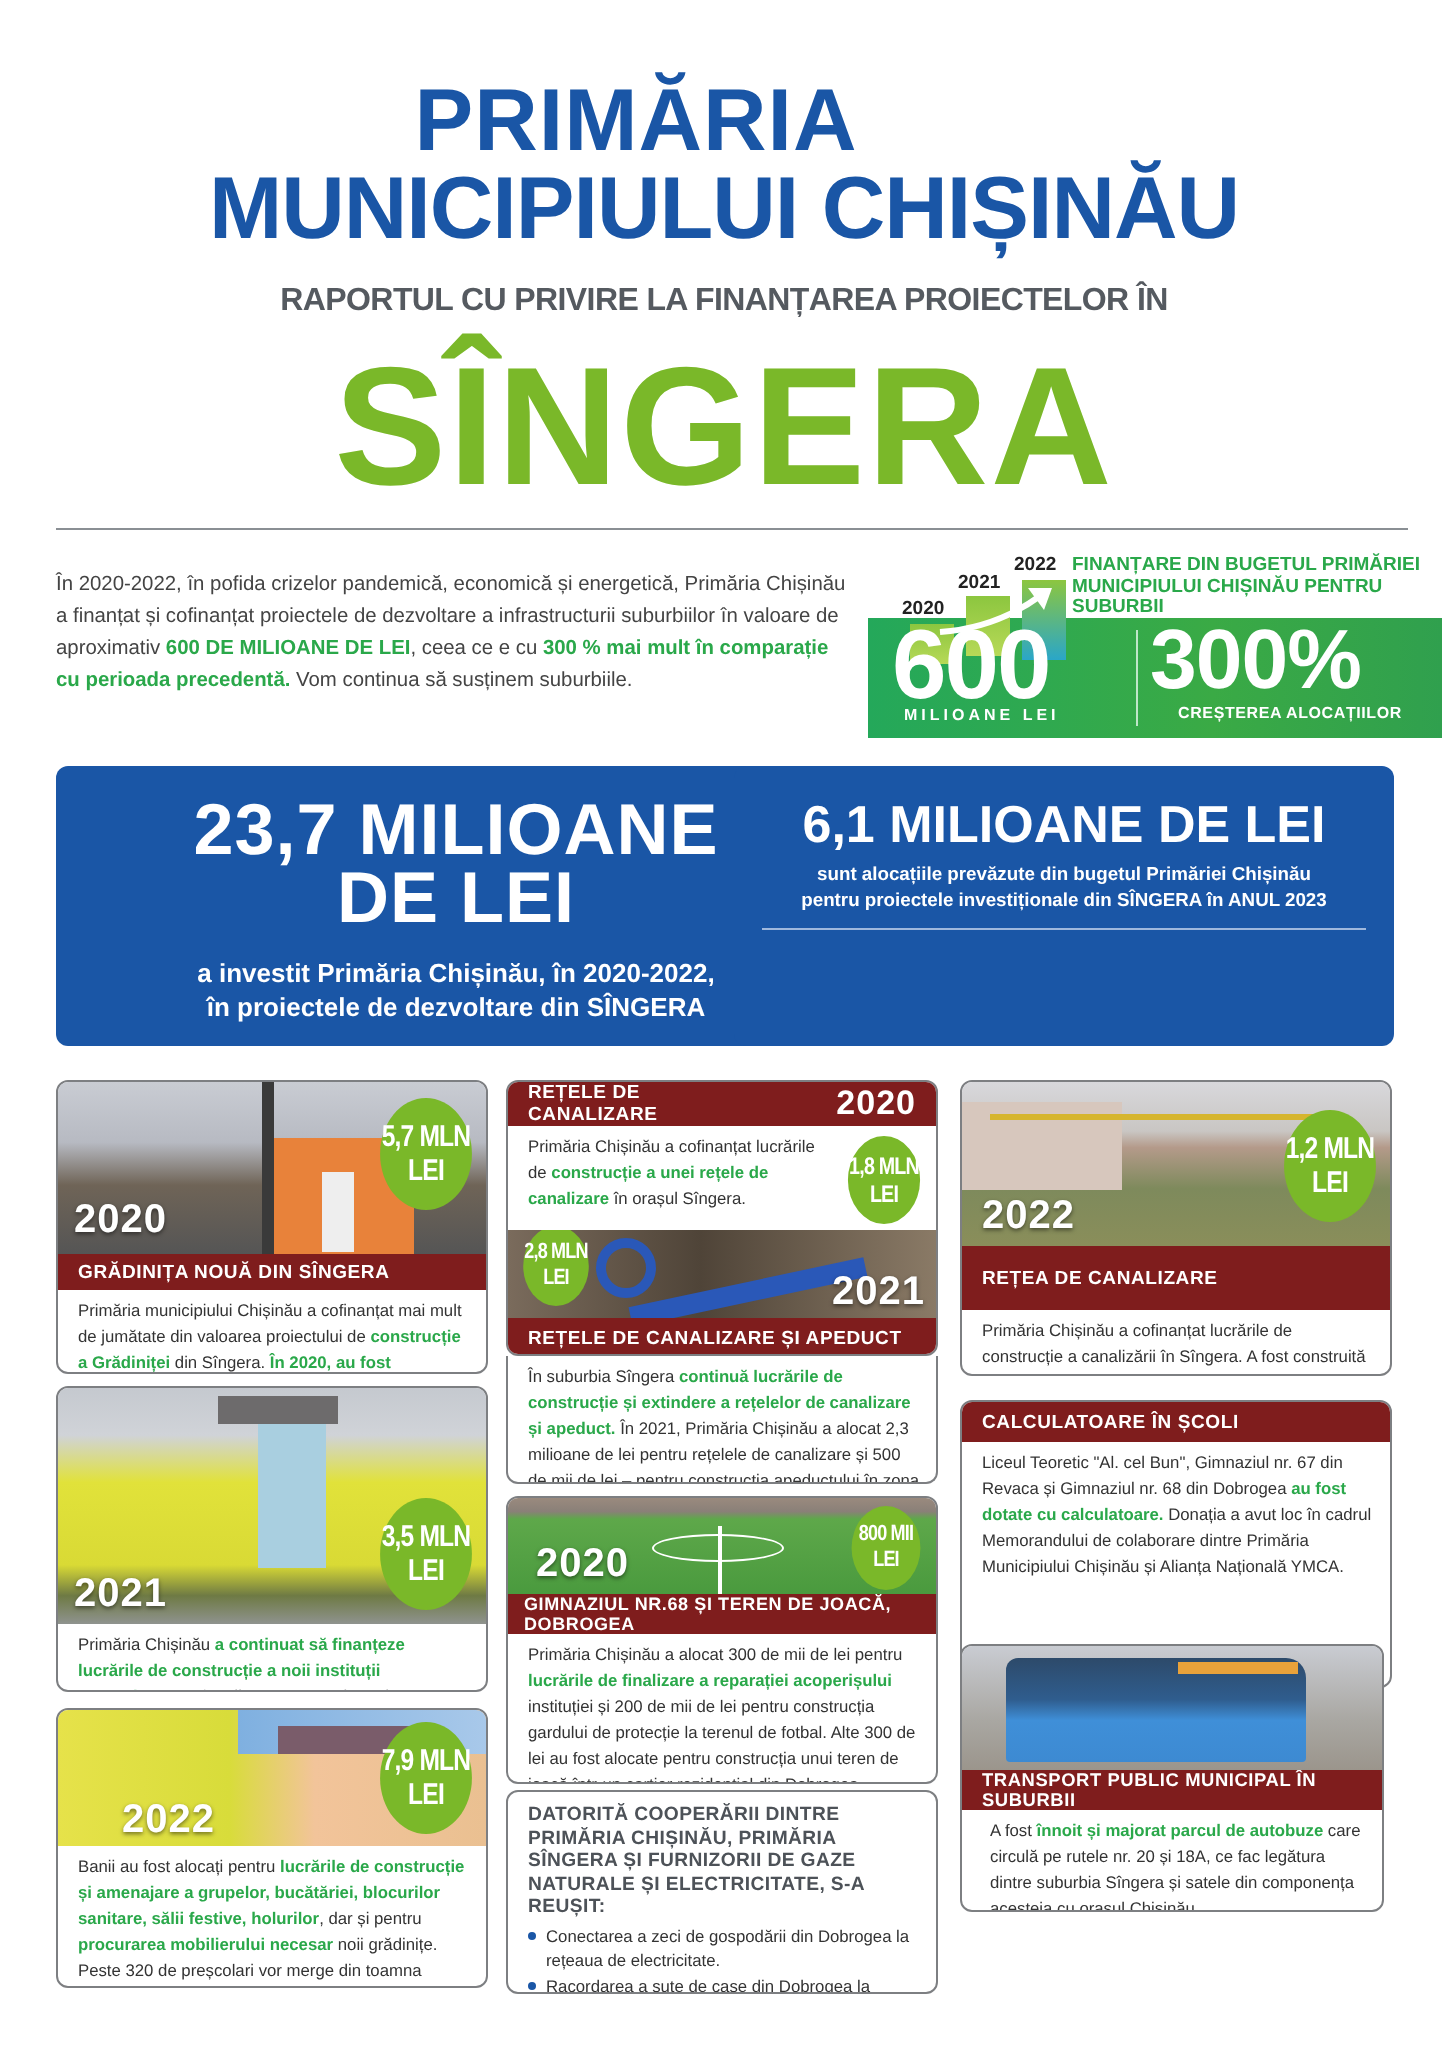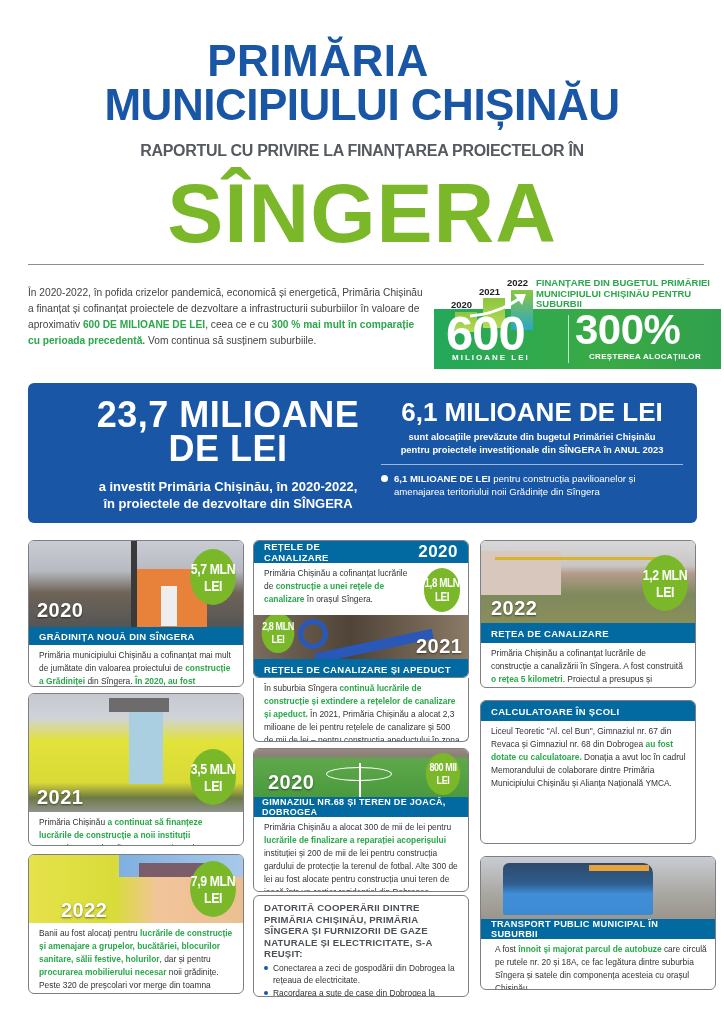--- a/index.html
+++ b/index.html
@@ -36,21 +36,21 @@
 .b2 .hr{margin:8px 14px 0 14px;height:1px;background:#9fb8dd}
 .b2 .bul{text-align:left;font-size:9.6px;line-height:13px;margin:7px 14px 0 14px;padding-left:13px;position:relative}
 .b2 .bul:before{content:"";position:absolute;left:0;top:3px;width:7px;height:7px;border-radius:50%;background:#fff}
 .b2 .bul b{font-weight:700}
 
 .card{border:1px solid #7d7f82;border-radius:6px;overflow:hidden;background:#fff}
 .photo{position:relative;overflow:hidden}
 .yearlbl{position:absolute;color:#fff;font-weight:700;font-size:20px;letter-spacing:0.5px;text-shadow:0 1px 2px rgba(0,0,0,.5)}
 .badge{position:absolute;border-radius:50%;background:#7ab829;color:#fff;font-family:"Liberation Sans",sans-serif;font-weight:700;text-align:center;display:flex;flex-direction:column;justify-content:center;line-height:17px;font-size:15px;letter-spacing:-0.5px;transform:scaleX(0.82)}
 .badge.sm{font-size:11px;line-height:13px}
-.bar-dark{background:#0369a1;color:#fff;font-weight:700;font-size:9.5px;letter-spacing:0.3px;padding:0 10px;display:flex;align-items:center}
+.bar-dark{background:#7f1d1d;color:#fff;font-weight:700;font-size:9.5px;letter-spacing:0.3px;padding:0 10px;display:flex;align-items:center}
 .txt{font-size:8.4px;line-height:13px;color:#333;padding:4px 8px 4px 10px}
 .txt .g{color:#2aa84a;font-weight:700}
 </style>
 </head>
 <body>
 
 <div class="abs t1">PRIMĂRIA</div>
 <div class="abs t2">MUNICIPIULUI CHIȘINĂU</div>
 <div class="abs t3">RAPORTUL CU PRIVIRE LA FINANȚAREA PROIECTELOR ÎN</div>
 <div class="abs t4">SÎNGERA</div>
@@ -85,21 +85,20 @@
     </div>
   <div class="s">
       <div>a investit Primăria Chișinău, în 2020-2022,</div>
       <div>în proiectele de dezvoltare din SÎNGERA</div>
     </div>
 </div>
 <div class="abs bluebox b2">
   <div class="n">6,1 MILIOANE DE LEI</div>
   <div class="s" style="padding:0 30px">sunt alocațiile prevăzute din bugetul Primăriei Chișinău pentru proiectele investiționale din SÎNGERA în ANUL 2023</div>
   <div class="hr"></div>
-  <div class="bul"><b>6,1 MILIOANE DE LEI</b><span> pentru construcția pavilioanelor și amenajarea teritoriului noii Grădinițe din Sîngera</span></div>
 </div>
 
 <div class="abs card" style="left:28px;top:540px;width:216px;height:147px">
   <div class="photo" style="height:86px;background:linear-gradient(180deg,#c9ccd3 0%,#b7bac2 35%,#6f6457 60%,#555 100%)">
     <div style="position:absolute;left:108px;top:28px;width:70px;height:58px;background:#e8823a"></div>
     <div style="position:absolute;left:132px;top:45px;width:16px;height:40px;background:#eee"></div>
     <div style="position:absolute;left:102px;top:0;width:6px;height:86px;background:#3a3a3a"></div>
     <div class="yearlbl" style="left:8px;top:58px">2020</div>
     <div class="badge" style="left:156px;top:8px;width:56px;height:56px">
         <span>5,7 MLN</span>
@@ -188,29 +187,29 @@
 <div class="abs card" style="left:480px;top:540px;width:216px;height:148px">
   <div class="photo" style="height:82px;background:linear-gradient(180deg,#d8d8dc 0%,#c9c6c3 30%,#b49a8a 40%,#7e8a5c 65%,#8a8e5a 100%)">
     <div style="position:absolute;left:0;top:10px;width:80px;height:44px;background:#d7c7bd"></div>
     <div style="position:absolute;left:14px;top:16px;width:170px;height:3px;background:#d6b52e"></div>
     <div class="yearlbl" style="left:10px;top:56px">2022</div>
     <div class="badge" style="left:156px;top:14px;width:56px;height:56px">
         <span>1,2 MLN</span>
         <span>LEI</span>
       </div>
   </div>
-  <div class="bar-dark" style="height:20px">REȚEA DE CANALIZARE</div>
+  <div class="bar-dark" style="height:32px">REȚEA DE CANALIZARE</div>
   <div class="txt"><span>Primăria Chișinău a cofinanțat lucrările de construcție a canalizării în Sîngera. A fost construită </span><span class="g">o rețea 5 kilometri</span><span>. Proiectul a presupus și </span><span class="g">construcția a două stații de pompare.</span></div>
 </div>
 
 <div class="abs card" style="left:480px;top:700px;width:216px;height:144px">
   <div class="bar-dark" style="height:20px">CALCULATOARE ÎN ȘCOLI</div>
   <div class="txt"><span>Liceul Teoretic "Al. cel Bun", Gimnaziul nr. 67 din Revaca și Gimnaziul nr. 68 din Dobrogea </span><span class="g">au fost dotate cu calculatoare.</span><span>  Donația a avut loc în cadrul Memorandului de colaborare dintre Primăria Municipiului Chișinău și Alianța Națională YMCA.</span></div>
 </div>
 
-<div class="abs card" style="left:480px;top:856px;width:236px;height:134px">
+<div class="abs card" style="left:480px;top:822px;width:212px;height:134px">
   <div class="photo" style="height:62px;background:linear-gradient(180deg,#c9ccd2 0%,#a9a7a2 60%,#9b958c 100%)">
     <div style="position:absolute;left:22px;top:6px;width:150px;height:52px;background:linear-gradient(180deg,#2d4a6a 0%,#2f5d8e 40%,#3f8fd8 60%,#3d8ad2 100%);border-radius:6px 10px 2px 2px"></div>
     <div style="position:absolute;left:108px;top:8px;width:60px;height:6px;background:#e9a23a"></div>
   </div>
   <div class="bar-dark" style="height:20px;font-size:9.2px">TRANSPORT PUBLIC MUNICIPAL ÎN SUBURBII</div>
   <div class="txt" style="padding-left:14px"><span>A fost </span><span class="g">înnoit și majorat parcul de autobuze</span><span> care circulă pe rutele nr. 20 și 18A, ce fac legătura dintre suburbia Sîngera și satele din componența acesteia cu orașul Chișinău.</span></div>
 </div>
 
 </body></html>

